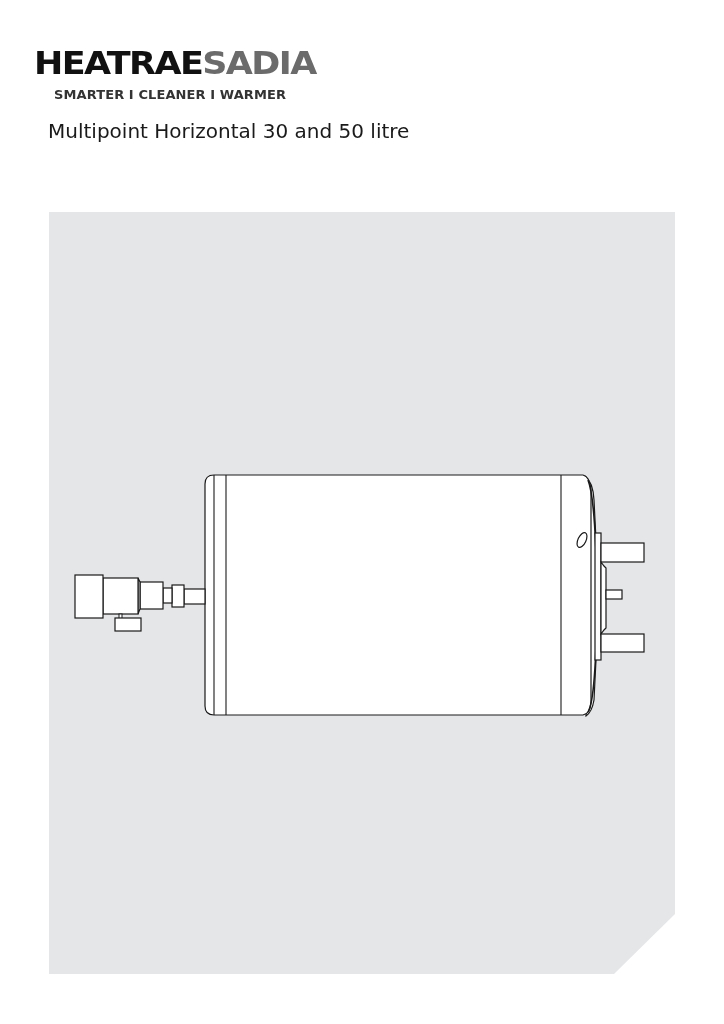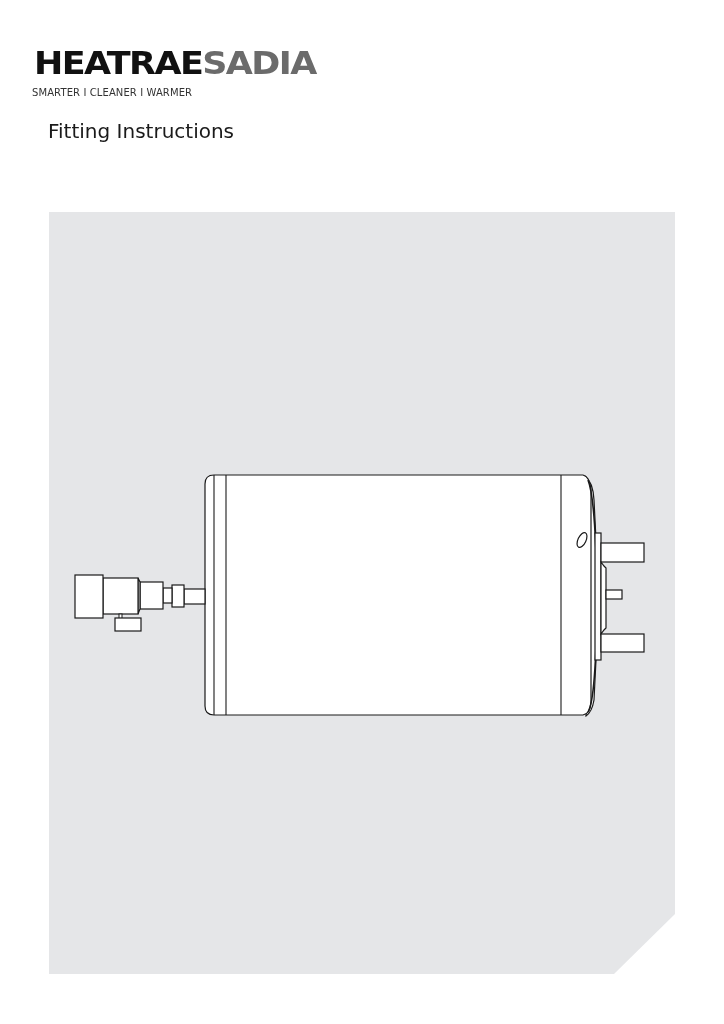--- a/index.html
+++ b/index.html
@@ -4,41 +4,41 @@
   <style>
     html, body { margin: 0; padding: 0; background: #ffffff; }
     body { width: 724px; height: 1024px; position: relative; overflow: hidden;
            font-family: "Liberation Sans", "DejaVu Sans", sans-serif; }
     .logo { position: absolute; left: 34px; top: 46px; height: 36px; }
     .logo-main { font-family: "DejaVu Sans", "Liberation Sans", sans-serif; font-weight: bold;
                  font-size: 35px; letter-spacing: -1.6px; line-height: 36px; white-space: nowrap;
                  transform: scaleY(0.92); transform-origin: left top; }
     .logo-heatrae { color: #111111; }
     .logo-sadia { color: #6b6b6b; }
-    .tagline { position: absolute; left: 32px; top: 87px; font-family: "DejaVu Sans", sans-serif;
-               font-weight: normal; font-size: 10px; color: #333333; letter-spacing: 0.1px; white-space: nowrap; }
+    .tagline { position: absolute; left: 54px; top: 87px; font-family: "DejaVu Sans", sans-serif;
+               font-weight: bold; font-size: 13px; color: #333333; letter-spacing: 0.1px; white-space: nowrap; }
     .title { position: absolute; left: 48px; top: 117px; font-family: "DejaVu Sans", sans-serif;
              font-size: 20px; line-height: 28px; color: #1a1a1a; }
     .title div { white-space: nowrap; }
     .panel { position: absolute; left: 49px; top: 212px; width: 626px; height: 762px; }
     .panel svg { position: absolute; left: 0; top: 0; }
     .illustration { position: absolute; left: 0; top: 0; width: 724px; height: 1024px; pointer-events: none; }
   </style>
 </head>
 <body>
 
 <div class="logo">
   <div class="logo-main">
     <span class="logo-heatrae">HEATRAE</span><span class="logo-sadia">SADIA</span>
   </div>
 </div>
 <div class="tagline">SMARTER  I  CLEANER  I  WARMER</div>
 
 <div class="title">
-  <div>Fitting Instructions</div>
+  <div>Multipoint Horizontal 30 and 50 litre</div>
 </div>
 
 <div class="panel">
   <svg width="626" height="762" viewBox="0 0 626 762">
     <polygon points="0,0 626,0 626,702 565,762 0,762" fill="#e5e6e8"></polygon>
   </svg>
 </div>
 
 <svg class="illustration" width="724" height="1024" viewBox="0 0 724 1024">
   <g fill="#ffffff" stroke="#1a1a1a" stroke-width="1.2" stroke-linejoin="miter">

